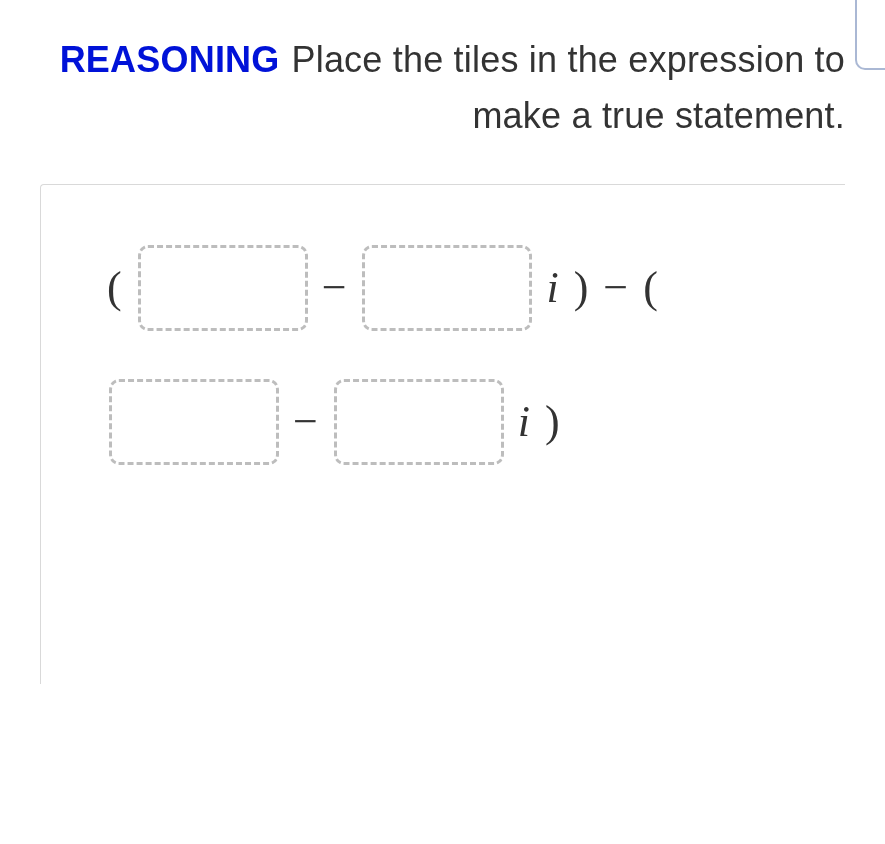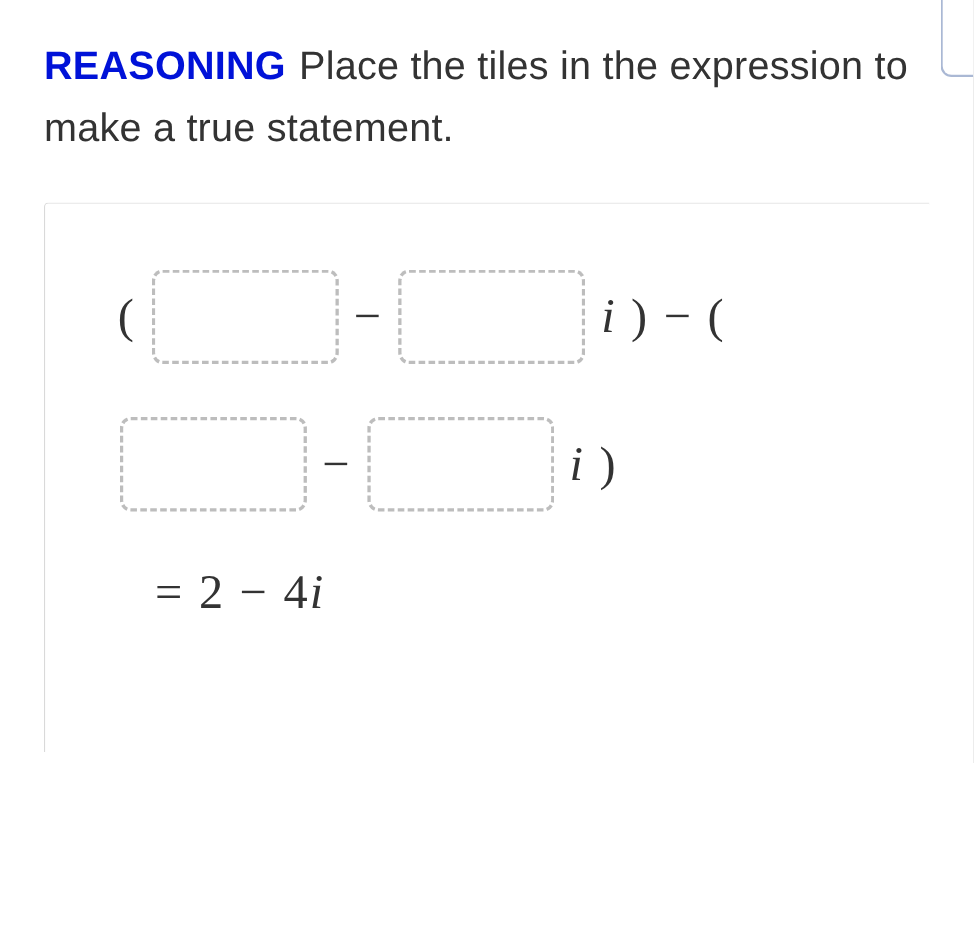--- a/index.html
+++ b/index.html
@@ -1,18 +1,19 @@
 <!DOCTYPE html>
 <html><head>
   <meta charset="utf-8">
   <style>
     * {
       margin: 0;
       padding: 0;
       box-sizing: border-box;
+      text-align: right;
     }
     body {
       width: 885px;
       height: 844px;
       font-family: Arial, Helvetica, sans-serif;
       background: #ffffff;
       padding: 32px 40px;
       position: relative;
     }
     .prompt {
@@ -101,14 +102,13 @@
     <span class="math-text"><span class="ital">i</span> ) − (</span>
   </div>
 
   <div class="expr-row">
     <span class="drop-slot"></span>
     <span class="math-text">−</span>
     <span class="drop-slot"></span>
     <span class="math-text"><span class="ital">i</span> )</span>
   </div>
 
-  <div class="result-row">= 2 − 4<span class="ital">i</span></div>
 </div>
 
 </body></html>

